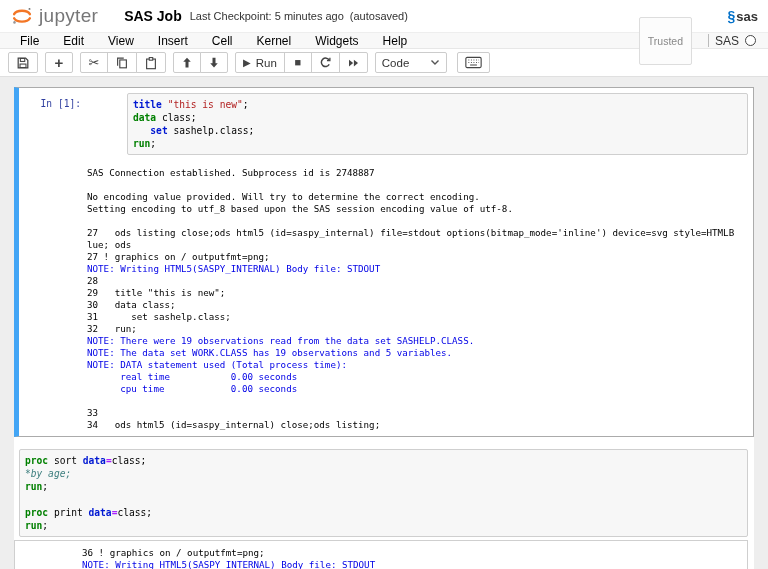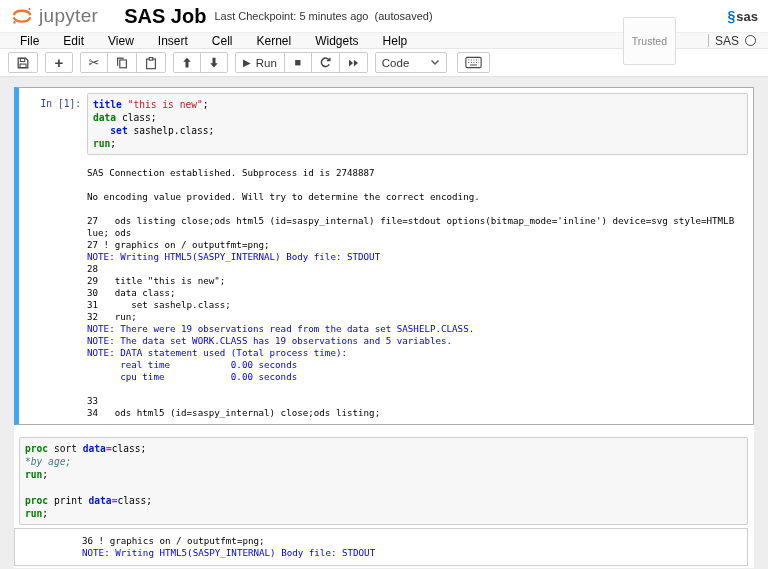--- a/index.html
+++ b/index.html
@@ -3,31 +3,31 @@
 <meta charset="utf-8">
 <style>
   * { box-sizing: border-box; margin: 0; padding: 0; }
   html,body { width: 768px; height: 569px; overflow: hidden; }
   body { font-family: "Liberation Sans", sans-serif; background: #eeeeee; position: relative; }
 
   
   #header { background:#fff; height:32px; display:flex; align-items:center; padding:0 10px; }
   .logo-wrap { display:flex; align-items:center; cursor:pointer;justify-content:space-between; }
   .logo-word { font-size:19px; color:#767677; margin-left:5px; letter-spacing:0.3px; }
-  .nb-title { font-size:20px; font-weight:bold; color:#000; margin-left:26px; cursor:pointer; }
+  .nb-title { font-size:14px; font-weight:bold; color:#000; margin-left:26px; cursor:pointer; }
   .chk { font-size:11px; color:#333; margin-left:8px; }
   .autosave { font-size:11px; color:#333; margin-left:6px; }
   .brand { margin-left:auto; font-size:13px; font-weight:bold; color:#333; display:flex; align-items:center; }
   .brand .swirl { color:#0070c9; font-weight:bold; font-size:14px; margin-right:1px; }
 
   
   #menubar { background:#f8f8f8; border-top:1px solid #eee; border-bottom:1px solid #e7e7e7; height:17px; display:flex; align-items:center; padding:0 8px; font-size:12px; color:#000; }
   .menu-item { padding:0 12px; cursor:pointer; }
   .menu-right { margin-left:auto; display:flex; align-items:center; }
-  .trusted { border:1px solid #ddd; background:#fcfcfc; color:#888; font-size:10.5px; padding:17px 8px; border-radius:2px; margin-right:32px; }
+  .trusted { border:1px solid #ddd; background:#fcfcfc; color:#888; font-size:10.5px; padding:17px 8px; border-radius:2px; margin-right:16px; }
   .kernel-sep { width:1px; height:13px; background:#bbb; margin-right:6px; }
   .kernel-name { font-size:12px; color:#333; margin-right:6px; }
   .kernel-ind { width:11px; height:11px; border:1.5px solid #444; border-radius:50%; background:#fff; margin-right:4px; }
 
   
   #toolbar { background:#fff; border-bottom:1px solid #e0e0e0; height:28px; display:flex; align-items:center; padding:0 8px; }
   .btn-group { display:flex; margin-right:7px; }
   .tbtn { height:21px; min-width:28px; background:#fff; border:1px solid #ccc; display:flex; align-items:center; justify-content:center; padding:0 7px; color:#333; cursor:pointer; font-size:11px; }
   .btn-group .tbtn + .tbtn { margin-left:-1px; }
   .btn-group .tbtn:first-child { border-radius:2px 0 0 2px; }
@@ -37,21 +37,21 @@
   .glyph { font-size:12px; line-height:1; color:#444; }
   .run-lbl { margin-left:5px; font-size:11.5px; }
   .cell-type { width:72px; height:21px; border:1px solid #ccc; border-radius:2px; background:#fff; display:flex; align-items:center; justify-content:space-between; padding:0 6px; font-size:11.5px; color:#333; margin-right:10px; cursor:pointer; }
 
   
   #nb-area { height:491px; background:#eee; }
   #nb-container { margin:10px 14px 0 14px; background:#fff; min-height:481px; }
   .cell { background:#fff; }
   .cell.selected { border:1px solid #ababab; border-left:5px solid #42a5f5; padding:5px; }
   .cell.unselected { border:1px solid transparent; border-left:5px solid transparent; padding:5px 5px 0 0; margin-top:6px; }
-  .input-row { display:flex; }
+  .input-row { display:flex;gap:40px; }
   .prompt-col { width:63px; flex:none; text-align:right; padding:5px 6px 0 0; font-family:"DejaVu Sans Mono", monospace; font-size:9.6px; color:#303f9f; white-space:pre; }
   .editor { flex:1; border:1px solid #cfcfcf; background:#f7f7f7; padding:4px 5px; border-radius:2px; }
   .cm-line { font-family:"DejaVu Sans Mono", monospace; font-size:9.6px; line-height:13px; min-height:13px; white-space:pre; color:#000; }
   .tok-kw { color:#008000; font-weight:bold; }
   .tok-st { color:#0018d2; font-weight:bold;text-align:center; }
   .tok-str { color:#b22222; }
   .tok-op { color:#aa22ff; font-weight:bold; }
   .tok-cm { color:#408080; font-style:italic; }
   .tok-pl { color:#000; }
   .output-row { display:flex; margin-top:10px; }
@@ -194,21 +194,21 @@
               <div class="cm-line"><span class="tok-st">title</span><span class="tok-pl"> </span><span class="tok-str">"this is new"</span><span class="tok-pl">;</span></div>
               <div class="cm-line"><span class="tok-kw">data</span><span class="tok-pl"> class;</span></div>
               <div class="cm-line"><span class="tok-pl">   </span><span class="tok-st">set</span><span class="tok-pl"> sashelp.class;</span></div>
               <div class="cm-line"><span class="tok-kw">run</span><span class="tok-pl">;</span></div>
             </div>
           </div>
           <div class="output-row">
             <div class="prompt-col"></div>
             <div class="ocontent">
               <div class="oblock"><div class="oline plain">SAS Connection established. Subprocess id is 2748887</div></div>
-              <div class="oblock"><div class="oline plain">No encoding value provided. Will try to determine the correct encoding.</div></div>
+              <div class="oblock"><div class="oline plain">No encoding value provided. Will try to determine the correct encoding.</div><div class="oline plain">Setting encoding to utf_8 based upon the SAS session encoding value of utf-8.</div></div>
               <div class="oblock"><div class="oline plain">27   ods listing close;ods html5 (id=saspy_internal) file=stdout options(bitmap_mode='inline') device=svg style=HTMLB</div><div class="oline plain">lue; ods</div><div class="oline plain">27 ! graphics on / outputfmt=png;</div><div class="oline note">NOTE: Writing HTML5(SASPY_INTERNAL) Body file: STDOUT</div><div class="oline plain">28</div><div class="oline plain">29   title "this is new";</div><div class="oline plain">30   data class;</div><div class="oline plain">31      set sashelp.class;</div><div class="oline plain">32   run;</div><div class="oline note">NOTE: There were 19 observations read from the data set SASHELP.CLASS.</div><div class="oline note">NOTE: The data set WORK.CLASS has 19 observations and 5 variables.</div><div class="oline note">NOTE: DATA statement used (Total process time):</div><div class="oline note">      real time           0.00 seconds</div><div class="oline note">      cpu time            0.00 seconds</div><div class="oline plain"></div><div class="oline plain">33</div><div class="oline plain">34   ods html5 (id=saspy_internal) close;ods listing;</div></div>
             </div>
           </div>
         </div>
         <div class="cell unselected">
           <div class="input-row">
             <div class="editor">
               <div class="cm-line"><span class="tok-kw">proc</span><span class="tok-pl"> sort </span><span class="tok-st">data</span><span class="tok-op">=</span><span class="tok-pl">class;</span></div>
               <div class="cm-line"><span class="tok-cm">*by age;</span></div>
               <div class="cm-line"><span class="tok-kw">run</span><span class="tok-pl">;</span></div>

